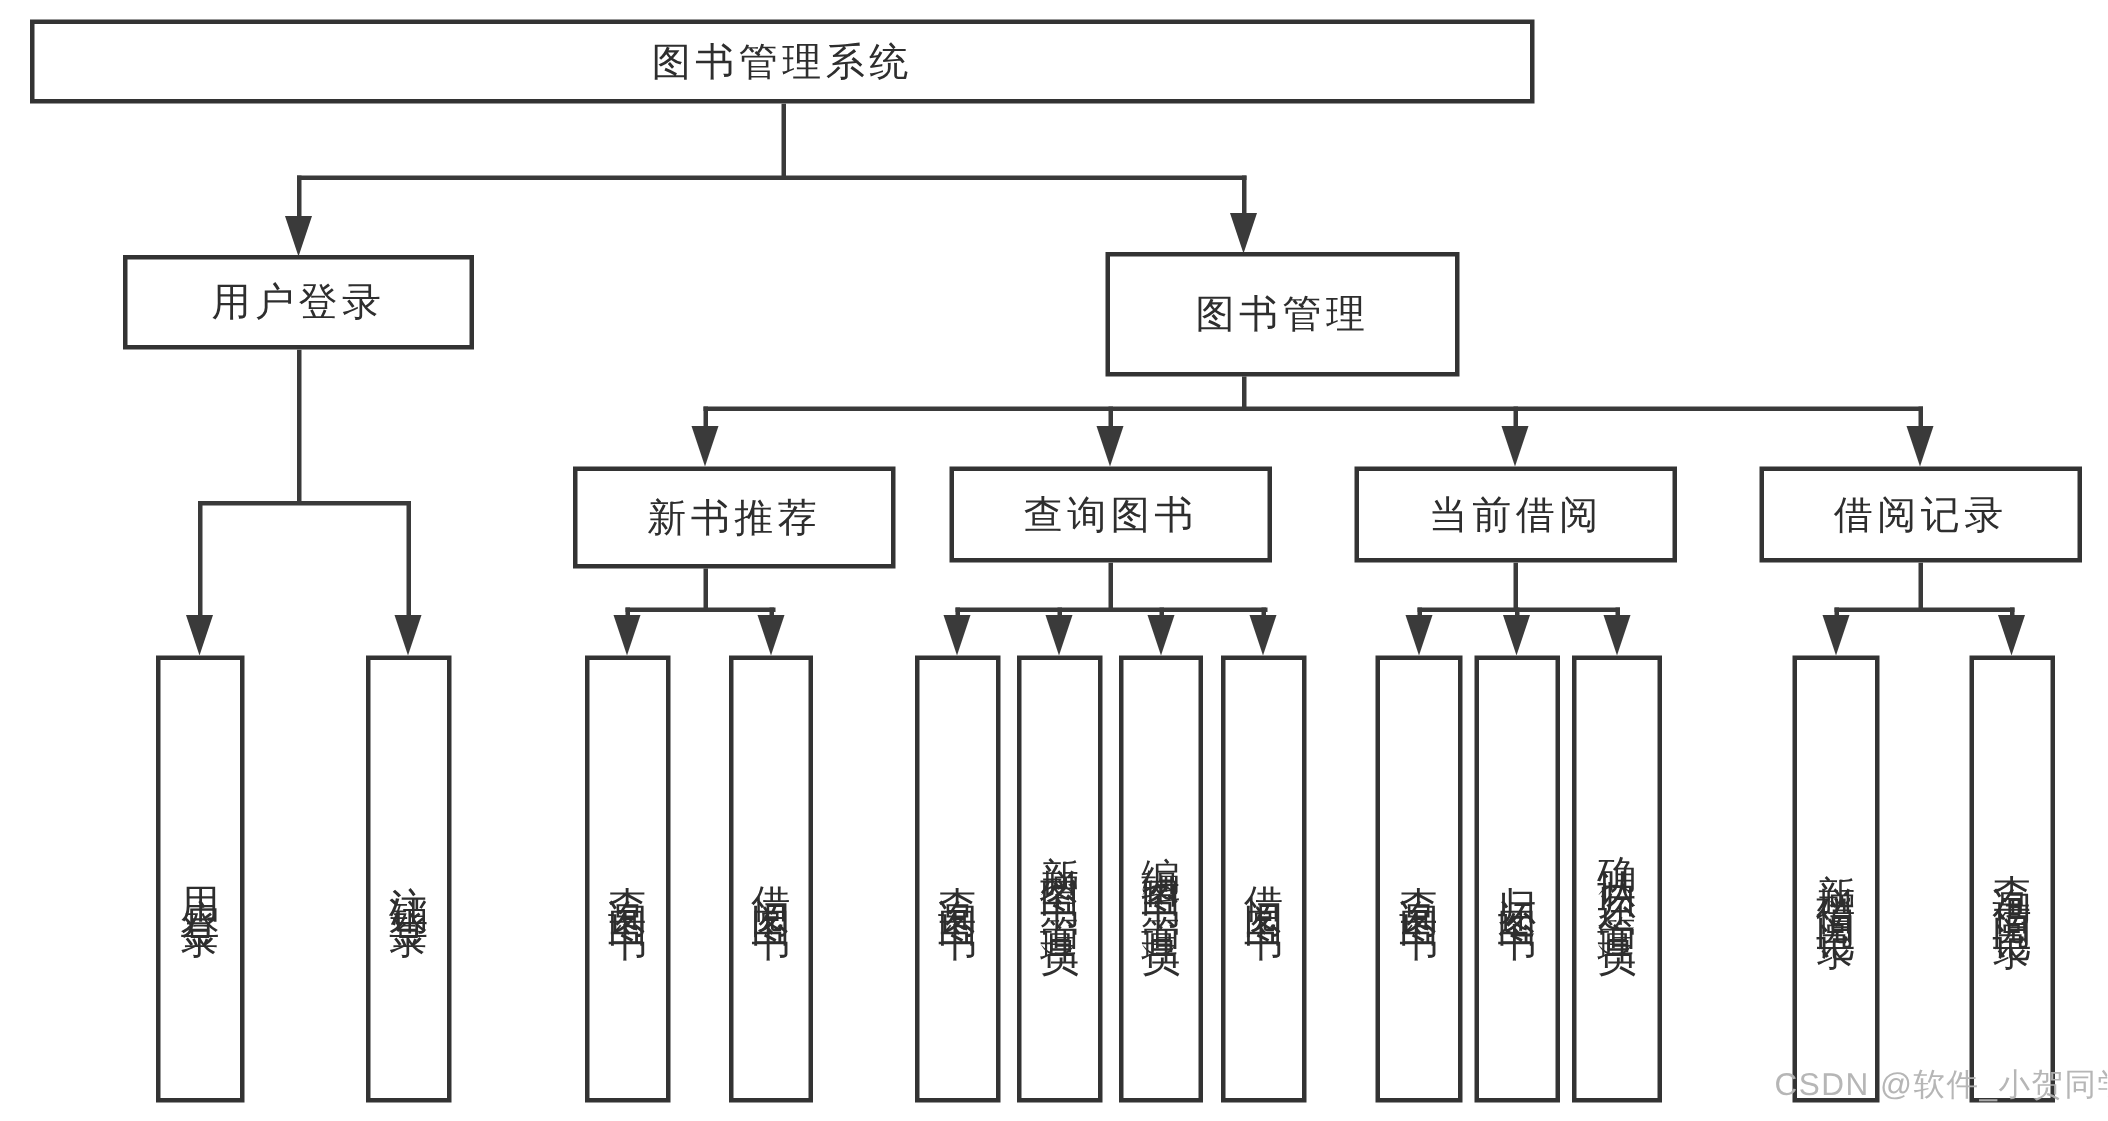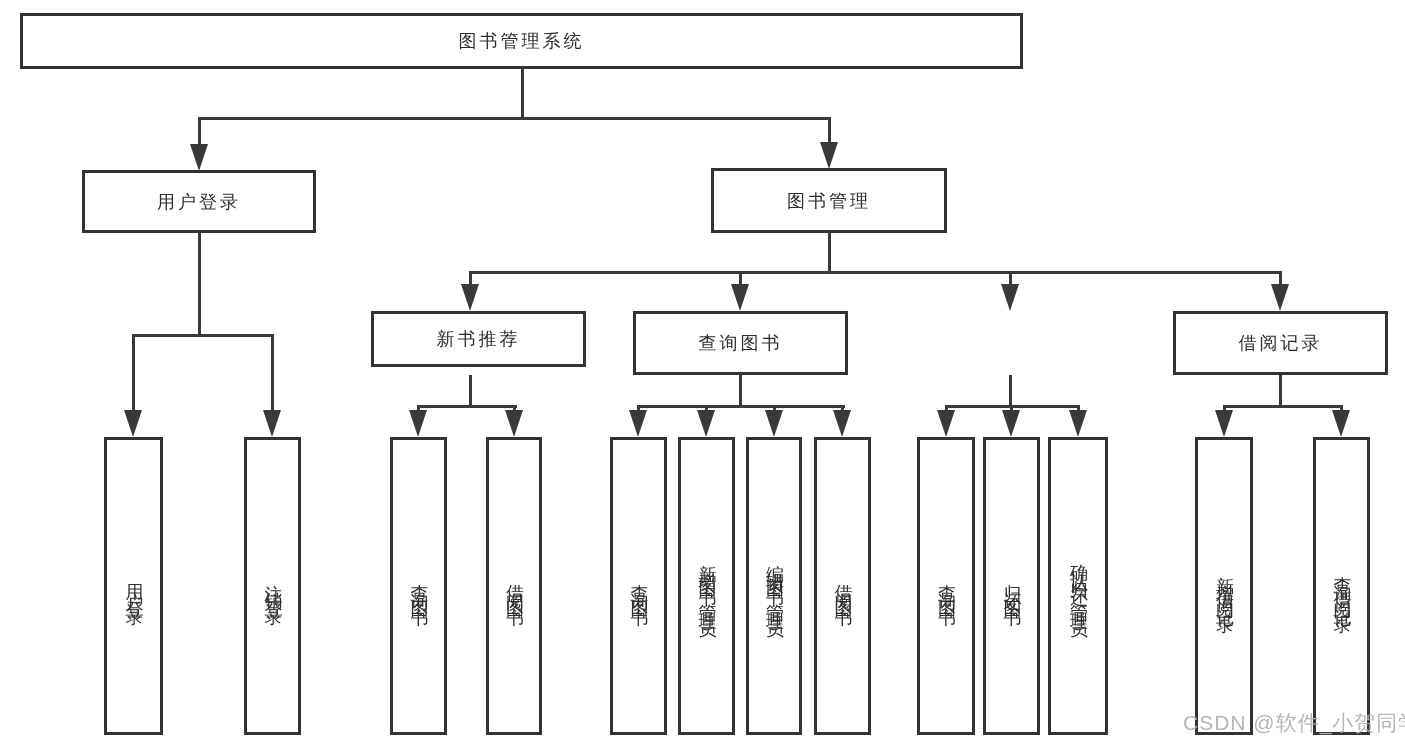--- a/index.html
+++ b/index.html
@@ -1,20 +1,20 @@
 <!DOCTYPE html>
 <html><head>
 <meta charset="utf-8">
 <style>
   html,body{margin:0;padding:0;background:#ffffff}
   .stage{position:relative;width:1405px;height:747px;background:#ffffff;
          font-family:"Liberation Sans",sans-serif;color:#2e2e2e;overflow:hidden}
   .box{position:absolute;background:#ffffff;border:3px solid #333333;box-sizing:border-box;
        display:flex;align-items:center;justify-content:center;
-       font-size:18px;letter-spacing:3px;white-space:nowrap;text-align:center;z-index:2}
+       font-size:26px;letter-spacing:3px;white-space:nowrap;text-align:center;z-index:2}
   .leaf{writing-mode:vertical-rl;text-orientation:mixed;letter-spacing:8px;
         white-space:normal;line-height:1.1}
   .hl{position:absolute;height:3px;background:#3a3a3a;z-index:1}
   .vl{position:absolute;width:3px;background:#3a3a3a;z-index:1}
   .ar{position:absolute;width:0;height:0;border-left:9px solid transparent;
       border-right:9px solid transparent;border-top:27px solid #3a3a3a;z-index:1}
   .wm{position:absolute;left:1183px;top:709px;font-size:21px;letter-spacing:1px;
       color:rgba(178,178,178,0.95);white-space:nowrap;z-index:6}
 </style>
 </head>
@@ -77,24 +77,25 @@
   <i class="vl" style="left:1279px;top:375px;height:33px"></i>
   <i class="hl" style="left:1223px;top:405px;width:120px"></i>
   <i class="vl" style="left:1223px;top:405px;height:6px"></i>
   <i class="ar" style="left:1215px;top:410px"></i>
   <i class="vl" style="left:1340px;top:405px;height:6px"></i>
   <i class="ar" style="left:1332px;top:410px"></i>
 
   <div class="box" style="left:20px;top:13px;width:1003px;height:56px">图书管理系统</div>
 
   <div class="box" style="left:82px;top:170px;width:234px;height:63px">用户登录</div>
-  <div class="box" style="left:711px;top:168px;width:236px;height:65px">图书管理</div>
+  <div class="box" style="left:737px;top:168px;width:236px;height:83px">图书管理</div>
 
-  <div class="box" style="left:371px;top:311px;width:215px;height:56px">新书推荐</div>
+  <div class="box" style="left:382px;top:311px;width:215px;height:68px">新书推荐</div>
   <div class="box" style="left:633px;top:311px;width:215px;height:64px">查询图书</div>
+  <div class="box" style="left:903px;top:311px;width:215px;height:64px">当前借阅</div>
   <div class="box" style="left:1173px;top:311px;width:215px;height:64px">借阅记录</div>
 
   <div class="box leaf" style="left:104px;top:437px;width:59px;height:298px">用户登录</div>
   <div class="box leaf" style="left:244px;top:437px;width:57px;height:298px">注销登录</div>
 
   <div class="box leaf" style="left:390px;top:437px;width:57px;height:298px">查询图书</div>
   <div class="box leaf" style="left:486px;top:437px;width:56px;height:298px">借阅图书</div>
 
   <div class="box leaf" style="left:610px;top:437px;width:57px;height:298px">查询图书</div>
   <div class="box leaf" style="left:678px;top:437px;width:57px;height:298px">新增图书（管理员）</div>

